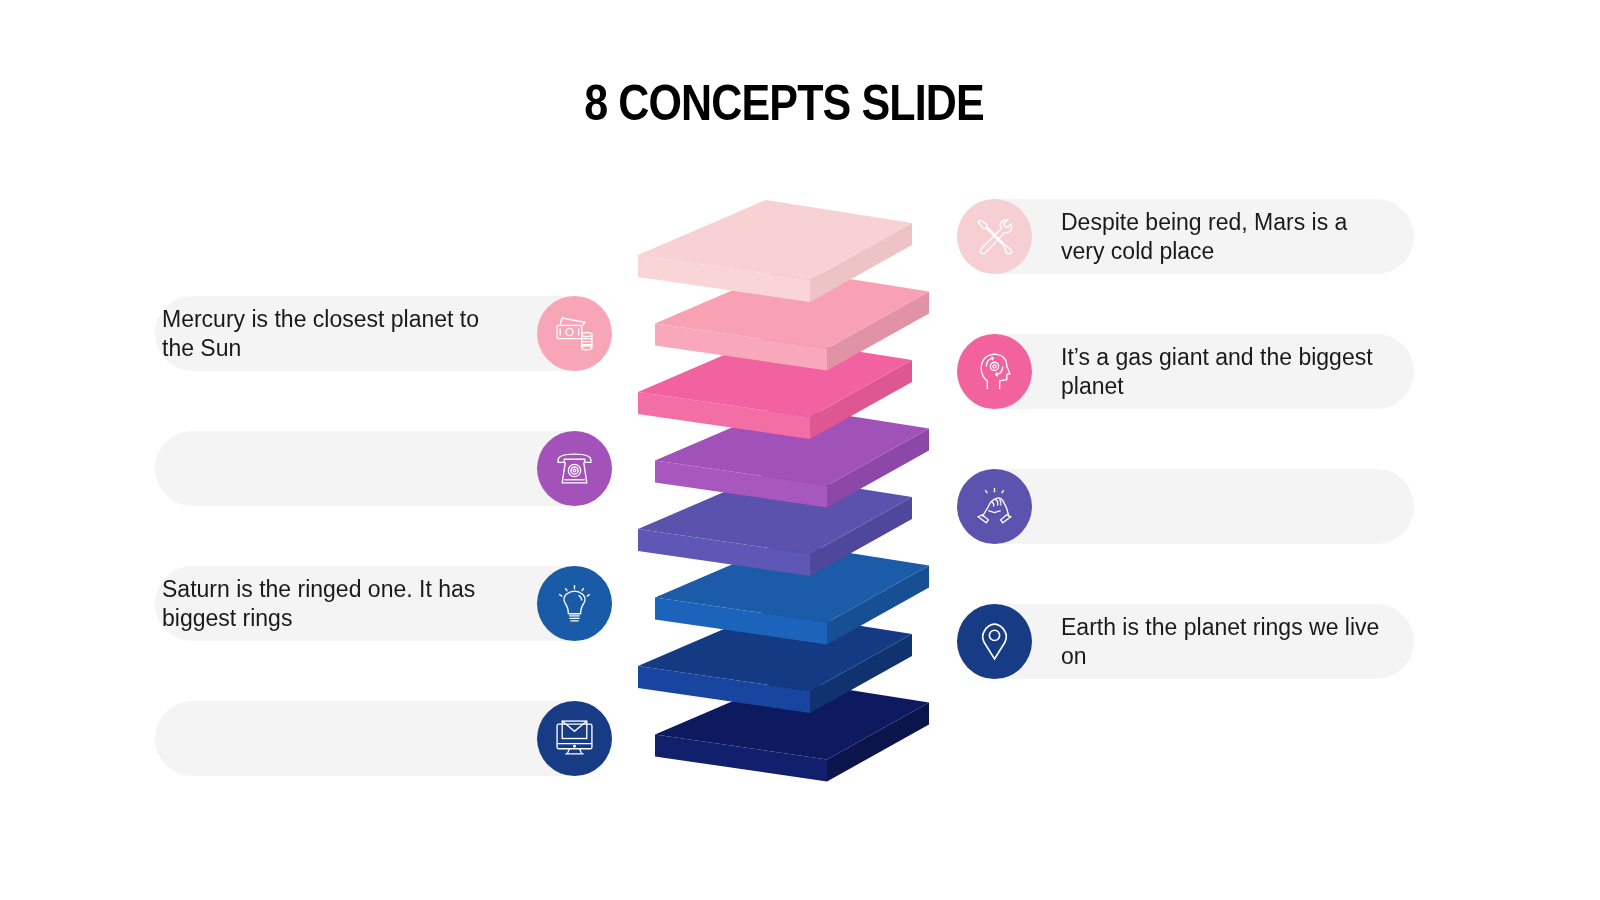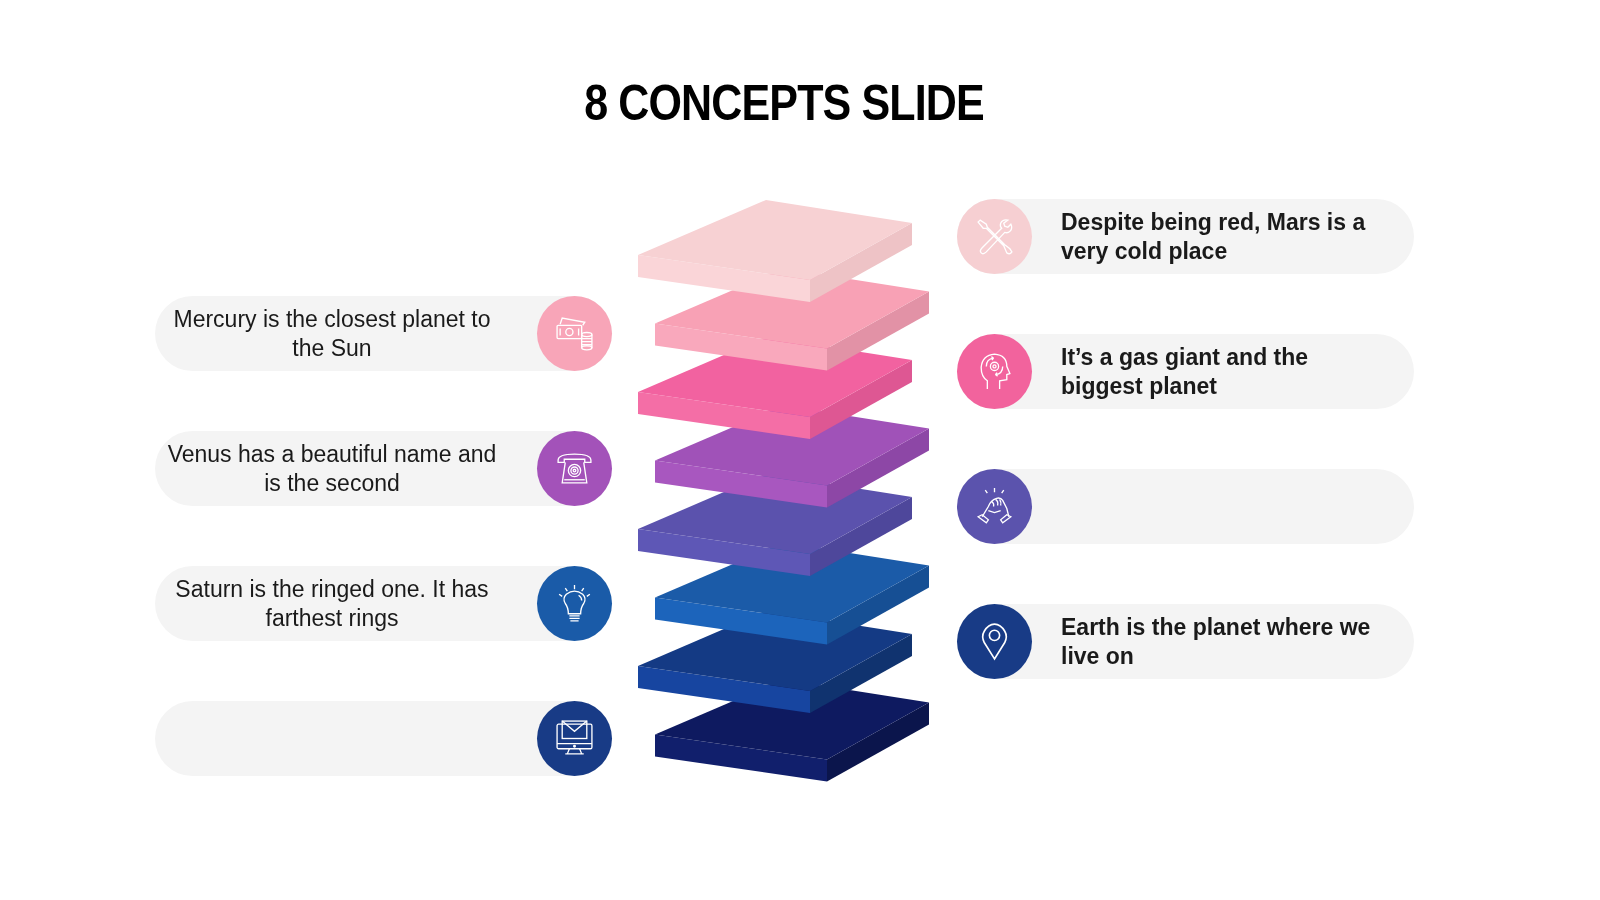--- a/index.html
+++ b/index.html
@@ -6,22 +6,22 @@
   body { width:1600px; height:900px; position:relative; overflow:hidden;
          font-family:"Liberation Sans", "DejaVu Sans", sans-serif; }
   .title { position:absolute; left:0; top:74px; width:1568px; text-align:center;
            font-family:"Liberation Sans", sans-serif; font-weight:bold; font-size:50px;
            letter-spacing:-1px; color:#000; transform:scaleX(0.86); transform-origin:784px 0; }
   .pill { position:absolute; height:75px; background:#f4f4f4; border-radius:38px; }
   .pill.left { left:155px; width:457px; }
   .pill.right { left:957px; width:457px; }
   .pill .text { position:absolute; top:50%; transform:translateY(-50%);
                 font-size:23px; line-height:29px; color:#1a1a1a; }
-  .pill.left .text { right:110px; text-align:center; width:340px; }
-  .pill.right .text { left:104px; text-align:left; width:330px;font-weight:bold; }
+  .pill.left .text { right:110px; text-align:left; width:340px; }
+  .pill.right .text { left:104px; text-align:left; width:330px; }
   .circle { position:absolute; width:75px; height:75px; border-radius:50%; top:0; }
   .pill.left .circle { right:0; }
   .pill.right .circle { left:0; }
   .circle svg { position:absolute; left:17px; top:17px; width:41px; height:41px; }
   .stack { position:absolute; left:0; top:0; width:1600px; height:900px; }
 </style>
 </head>
 <body>
 
 <div class="title">8 CONCEPTS SLIDE</div>
@@ -81,35 +81,34 @@
       <path d="M6 15 v7 M24 15 v7"></path>
       <ellipse cx="32" cy="21" rx="5" ry="2"></ellipse>
       <path d="M27 21 v13 M37 21 v13"></path>
       <path d="M27 25 h10 M27 28 h10 M27 31 h10"></path>
       <ellipse cx="32" cy="34" rx="5" ry="2"></ellipse>
     </svg>
   </div>
 </div>
 
 <div class="pill left" style="top:431px">
-  <div class="text">Venus has a beautiful name and is the second</div>
   <div class="circle" style="background:#a352b9">
     <svg viewBox="0 0 40 40" fill="none" stroke="#fff" stroke-width="1.3">
       <path d="M4 12 Q4 6 20 6 Q36 6 36 12 L36 14 L30 14 L30 11 L10 11 L10 14 L4 14 Z"></path>
       <path d="M11 14 L8 34 L32 34 L29 14"></path>
       <circle cx="20" cy="22" r="6"></circle>
       <circle cx="20" cy="22" r="3.5"></circle>
       <circle cx="20" cy="22" r="1.3"></circle>
       <path d="M10 31 h20"></path>
     </svg>
   </div>
 </div>
 
 <div class="pill left" style="top:566px">
-  <div class="text">Saturn is the ringed one. It has farthest rings</div>
+  <div class="text">Saturn is the ringed one. It has biggest rings</div>
   <div class="circle" style="background:#1a5ba8">
     <svg viewBox="0 0 40 40" fill="none" stroke="#fff" stroke-width="1.3">
       <path d="M20 2 v4 M11 5 l2 3 M29 5 l-2 3 M5 11 l3 2 M35 11 l-3 2"></path>
       <path d="M14 30 Q14 24 11 20 Q8 15 12 11 Q16 8 20 8 Q24 8 28 11 Q32 15 29 20 Q26 24 26 30 Z"></path>
       <path d="M24 12 Q27 14 27 17"></path>
       <path d="M15 32 h10 M15 34.5 h10 M16 37 h8"></path>
     </svg>
   </div>
 </div>
 
@@ -161,14 +160,14 @@
   </div>
 </div>
 
 <div class="pill right" style="top:604px">
   <div class="circle" style="background:#183b86">
     <svg viewBox="0 0 40 40" fill="none" stroke="#fff" stroke-width="1.6">
       <path d="M20 37 L10 21 Q7 15 10 10 Q14 3 20 3 Q26 3 30 10 Q33 15 30 21 Z"></path>
       <circle cx="20" cy="14" r="5"></circle>
     </svg>
   </div>
-  <div class="text">Earth is the planet where we live on</div>
+  <div class="text">Earth is the planet rings we live on</div>
 </div>
 
 </body></html>

